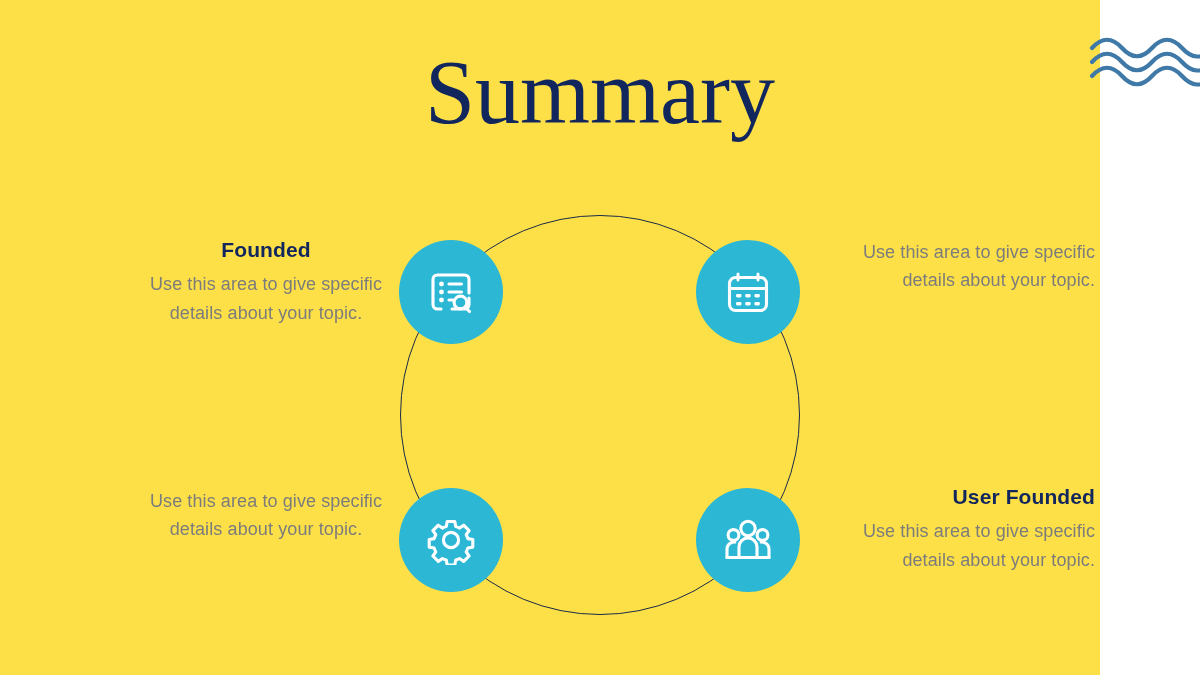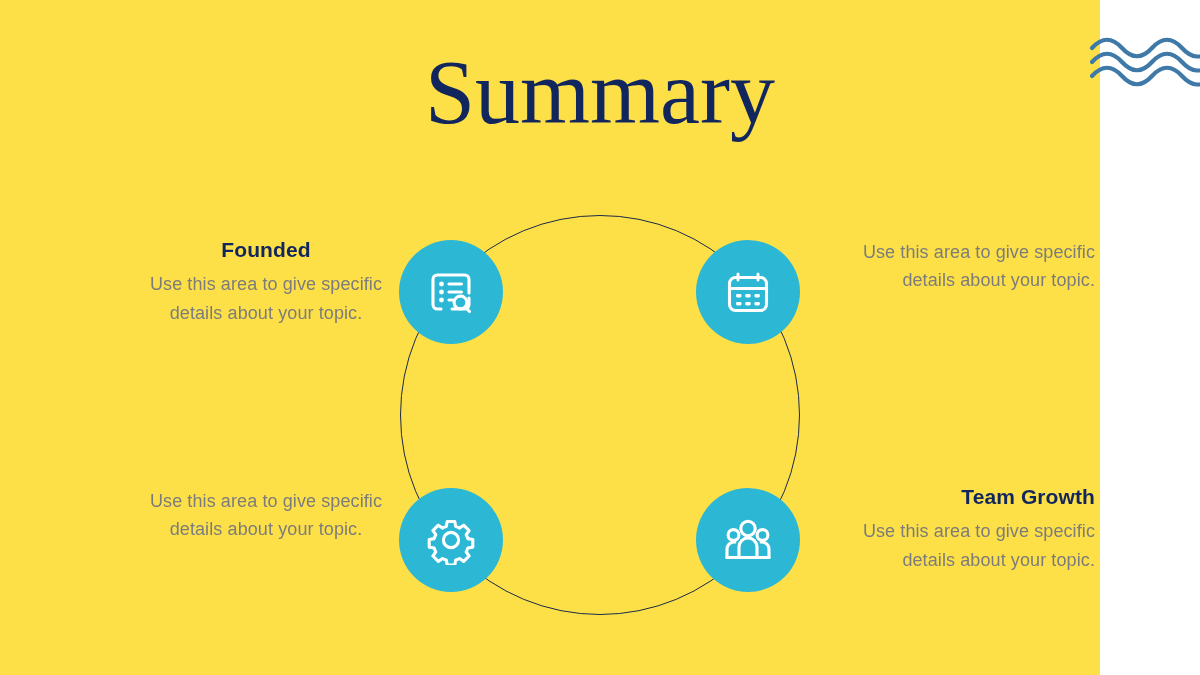--- a/index.html
+++ b/index.html
@@ -181,17 +181,17 @@
 
   <div class="block block-left block-revenue">
     <div class="body">Use this area to give specific details about your topic.</div>
   </div>
 
   <div class="block block-right block-team">
     <div class="body">Use this area to give specific details about your topic.</div>
   </div>
 
   <div class="block block-right block-usergrowth">
-    <div class="heading">Team Growth</div>
+    <div class="heading">User Founded</div>
     <div class="body">Use this area to give specific details about your topic.</div>
   </div>
 
 </div>
 
 </body></html>

